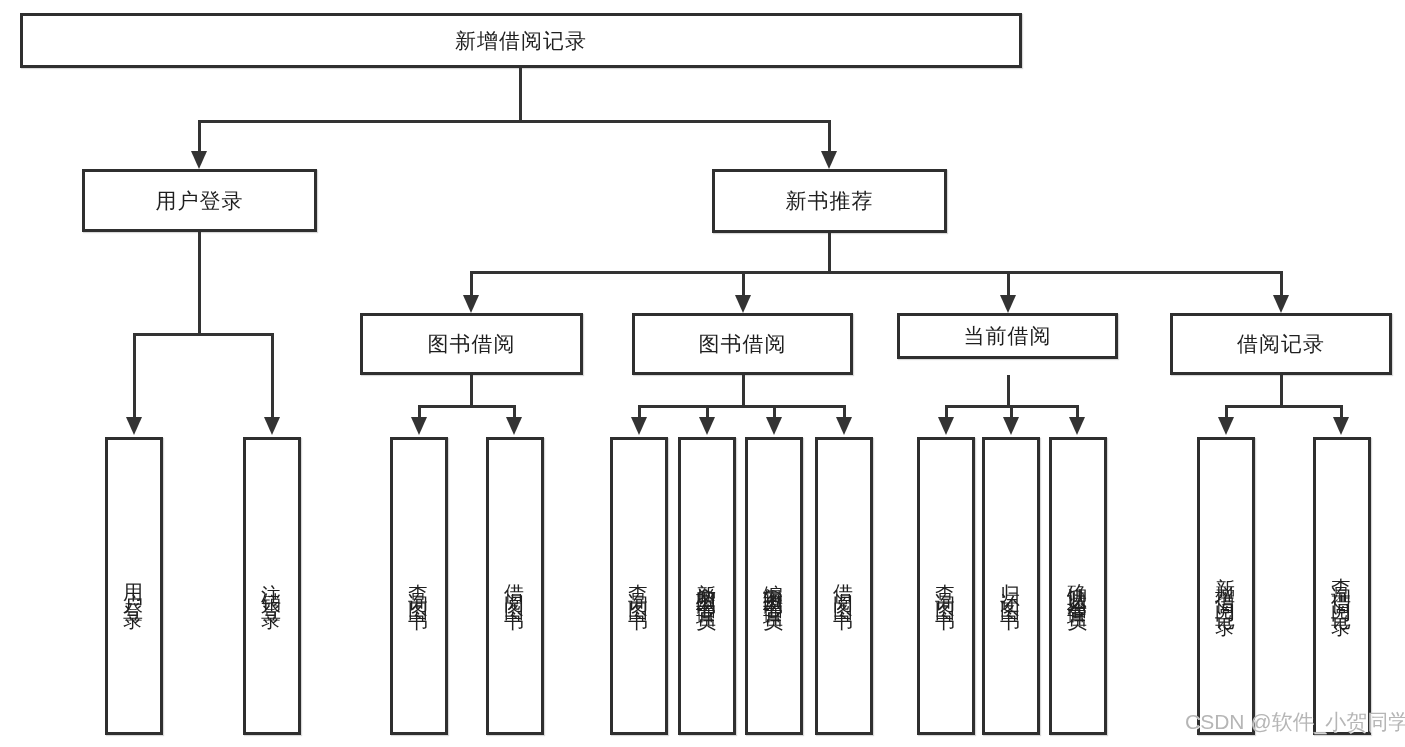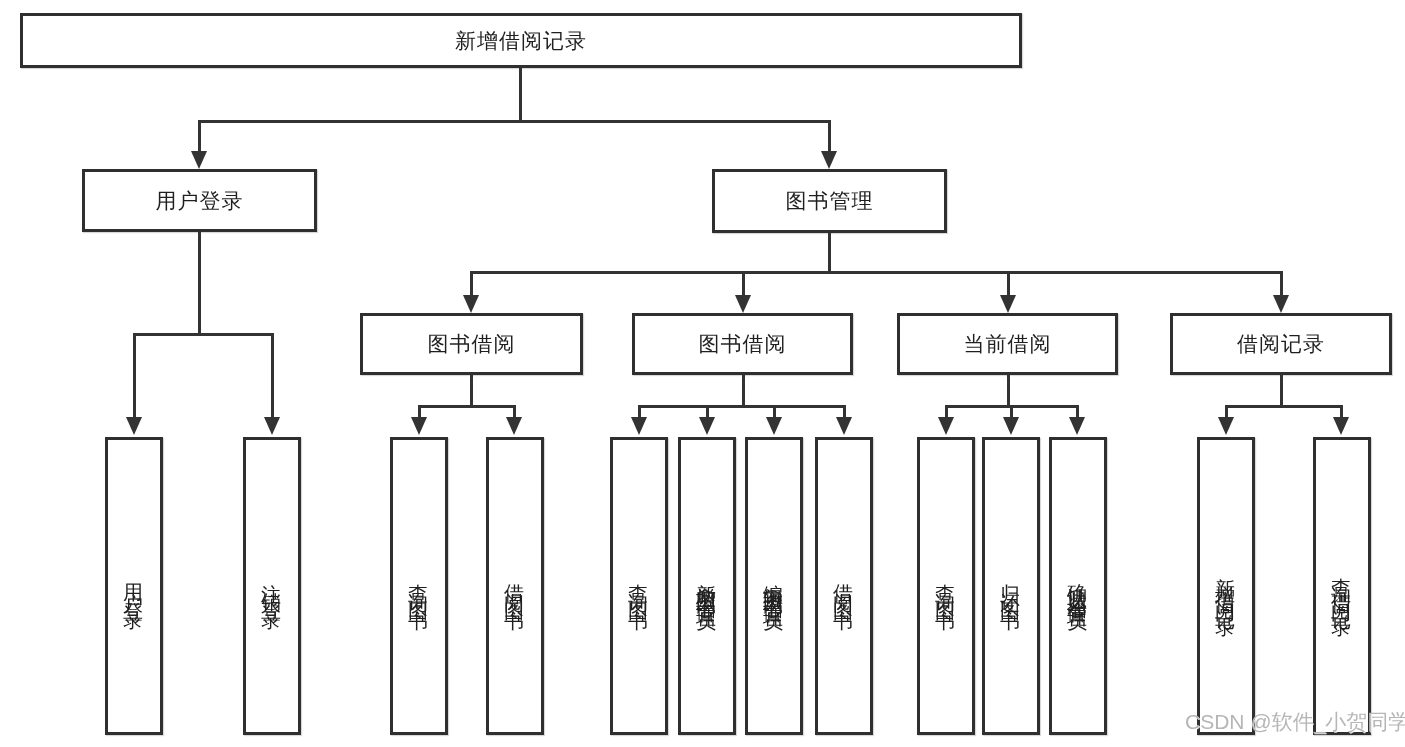--- a/index.html
+++ b/index.html
@@ -72,21 +72,21 @@
   <div class="hline" style="left:198px;top:120px;width:633px;"></div>
   <div class="vline" style="left:198px;top:120px;height:33px;"></div>
   <div class="arrow" style="left:191px;top:151px;"></div>
   <div class="vline" style="left:828px;top:120px;height:33px;"></div>
   <div class="arrow" style="left:821px;top:151px;"></div>
 
   <div class="box" style="left:82px;top:169px;width:235px;height:63px;">
     <span>用户登录</span>
   </div>
   <div class="box" style="left:712px;top:169px;width:235px;height:64px;">
-    <span>图书管理</span>
+    <span>新书推荐</span>
   </div>
 
   <div class="vline" style="left:198px;top:232px;height:104px;"></div>
   <div class="hline" style="left:133px;top:333px;width:141px;"></div>
   <div class="vline" style="left:133px;top:333px;height:86px;"></div>
   <div class="arrow" style="left:126px;top:417px;"></div>
   <div class="vline" style="left:271px;top:333px;height:86px;"></div>
   <div class="arrow" style="left:264px;top:417px;"></div>
 
   <div class="vline" style="left:828px;top:233px;height:41px;"></div>
@@ -99,21 +99,21 @@
   <div class="arrow" style="left:1000px;top:295px;"></div>
   <div class="vline" style="left:1280px;top:271px;height:26px;"></div>
   <div class="arrow" style="left:1273px;top:295px;"></div>
 
   <div class="box" style="left:360px;top:313px;width:223px;height:62px;">
     <span>图书借阅</span>
   </div>
   <div class="box" style="left:632px;top:313px;width:221px;height:62px;">
     <span>图书借阅</span>
   </div>
-  <div class="box" style="left:897px;top:313px;width:221px;height:62px;">
+  <div class="box" style="left:897px;top:313px;width:221px;height:46px;">
     <span>当前借阅</span>
   </div>
   <div class="box" style="left:1170px;top:313px;width:222px;height:62px;">
     <span>借阅记录</span>
   </div>
 
   <div class="vline" style="left:470px;top:375px;height:33px;"></div>
   <div class="hline" style="left:418px;top:405px;width:98px;"></div>
   <div class="vline" style="left:418px;top:405px;height:14px;"></div>
   <div class="arrow" style="left:411px;top:417px;"></div>

